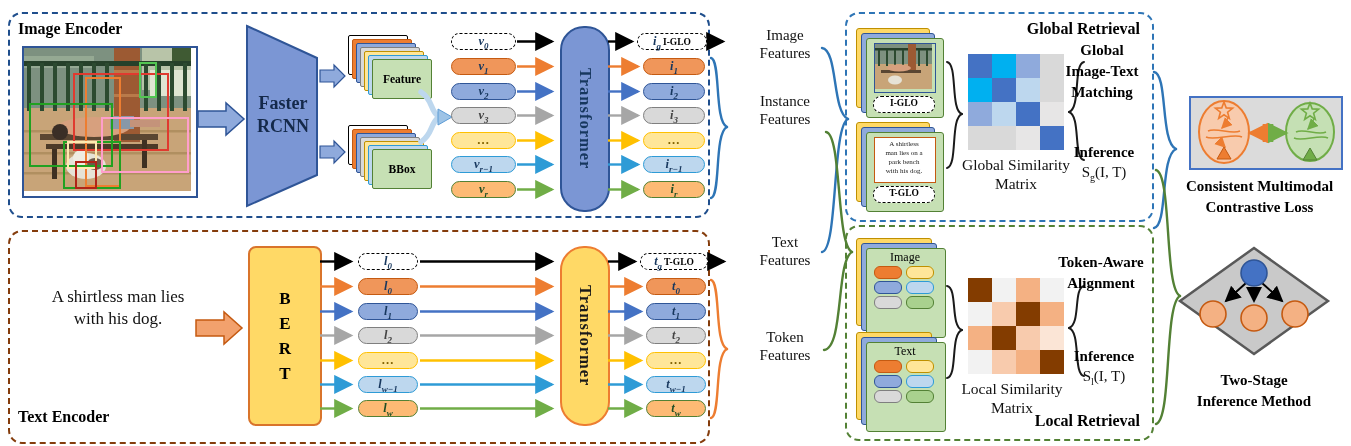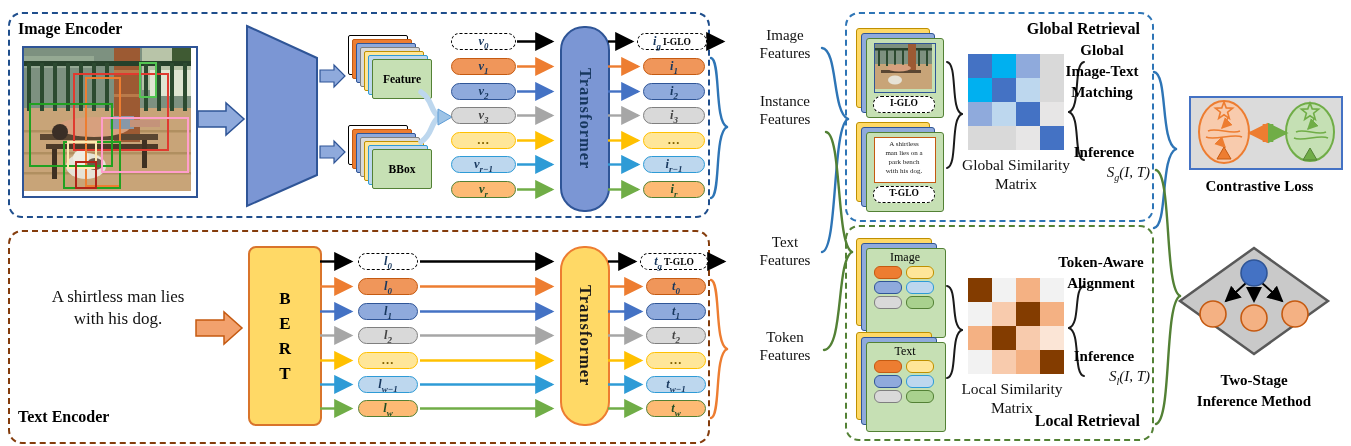--- a/index.html
+++ b/index.html
@@ -15,21 +15,21 @@
   .po{background:#F0965A;border-color:#C55A11}
   .pbl{background:#8FAADC;border-color:#2F5597}
   .pg{background:#D9D9D9;border-color:#7F7F7F;color:#444}
   .py{background:#FFE699;border-color:#FFC000;color:#7F6000}
   .plb{background:#BDD7EE;border-color:#2E9BD6}
   .pgr{background:#fdba74;border-color:#538135;color:#1F4E24}
   .btitle{position:absolute;font-weight:bold;font-size:16px;color:#000;z-index:4;white-space:nowrap}
   .flabel{position:absolute;text-align:center;font-size:15px;line-height:18px;color:#111;z-index:4}
   .cap{position:absolute;text-align:center;font-size:15.5px;line-height:19px;color:#111;z-index:4}
   .hbold{position:absolute;text-align:center;font-weight:bold;font-size:15px;line-height:21px;color:#000;z-index:4}
-  .score{position:absolute;text-align:right;font-size:15px;z-index:4;color:#111;font-style:italic}
+  .score{position:absolute;text-align:center;font-size:15px;z-index:4;color:#111;}
   .score sub{font-size:10px}
   .vpill{position:absolute;border:2px solid;border-radius:24px;z-index:2;display:flex;align-items:center;justify-content:center}
   .vtxt{writing-mode:vertical-rl;font-weight:bold;font-size:16.5px;color:#17375E;letter-spacing:1px}
   .bert{position:absolute;left:248px;top:246px;width:70px;height:176px;background:#FFD966;border:2px solid #D9742B;border-radius:8px;
         display:flex;flex-direction:column;align-items:center;justify-content:center;z-index:2}
   .bert div{font-weight:bold;font-size:17px;line-height:25px;color:#000}
   .stackcard{position:absolute;width:58px;height:38px;border:1.5px solid;border-radius:2px;z-index:2}
   .stackfront{position:absolute;width:58px;height:38px;border:1.6px solid #538135;background:#C6E0B4;border-radius:2px;z-index:2;
               text-align:center;line-height:38px;font-weight:bold;font-size:11.5px;color:#000}
   .matrix{position:absolute;display:grid;grid-template-columns:repeat(4,24px);grid-auto-rows:24px;z-index:2}
@@ -101,20 +101,24 @@
         <rect x="6" y="56" width="82" height="62" stroke="#21a121"></rect>
         <rect x="116" y="15" width="16" height="34" stroke="#53c653"></rect>
         <rect x="40" y="94" width="56" height="46" stroke="#21a121"></rect>
         <rect x="78" y="70" width="86" height="54" stroke="#ff9ecb"></rect>
         <rect x="44" y="94" width="28" height="26" stroke="#ffe9b0"></rect>
         <rect x="52" y="114" width="20" height="26" stroke="#b02418"></rect>
       </g>
     </svg>
   </div>
 
+  <div class="flabel" style="left:248px;top:92px;width:70px;font-weight:bold;font-size:18px;line-height:23px;color:#14294a">
+    <div>Faster</div>
+    <div>RCNN</div>
+  </div>
 
   <div>
     <div class="stackcard" style="left:348px;top:35px;background:#fff;border-color:#000"></div>
     <div class="stackcard" style="left:352px;top:39px;background:#ED7D31;border-color:#C55A11"></div>
     <div class="stackcard" style="left:356px;top:43px;background:#8FAADC;border-color:#2F5597"></div>
     <div class="stackcard" style="left:360px;top:47px;background:#D9D9D9;border-color:#7F7F7F"></div>
     <div class="stackcard" style="left:364px;top:51px;background:#FFE699;border-color:#BF9000"></div>
     <div class="stackcard" style="left:368px;top:55px;background:#BDD7EE;border-color:#2E9BD6"></div>
     <div class="stackfront" style="left:372px;top:59px">Feature</div>
   </div>
@@ -309,20 +313,21 @@
 
   <div class="hbold" style="left:1045px;top:252px;width:112px">
     <div>Token-Aware</div>
       <div>Alignment</div>
     </div>
   <div class="hbold" style="left:1058px;top:346px;width:92px">Inference</div>
   <div class="score" style="left:1058px;top:368px;width:92px">
     <span>S</span><sub>l</sub><span>(I, T)</span></div>
 
   <div class="hbold" style="left:1168px;top:176px;width:183px;line-height:21px">
+    <div>Consistent Multimodal</div>
       <div>Contrastive Loss</div>
     </div>
   <div class="hbold" style="left:1164px;top:370px;width:180px;line-height:21px">
     <div>Two-Stage</div>
       <div>Inference Method</div>
     </div>
 
   <svg class="lay" width="1351" height="446">
     <defs>
       <marker id="mK" markerWidth="9" markerHeight="9" refX="7" refY="4" orient="auto">

